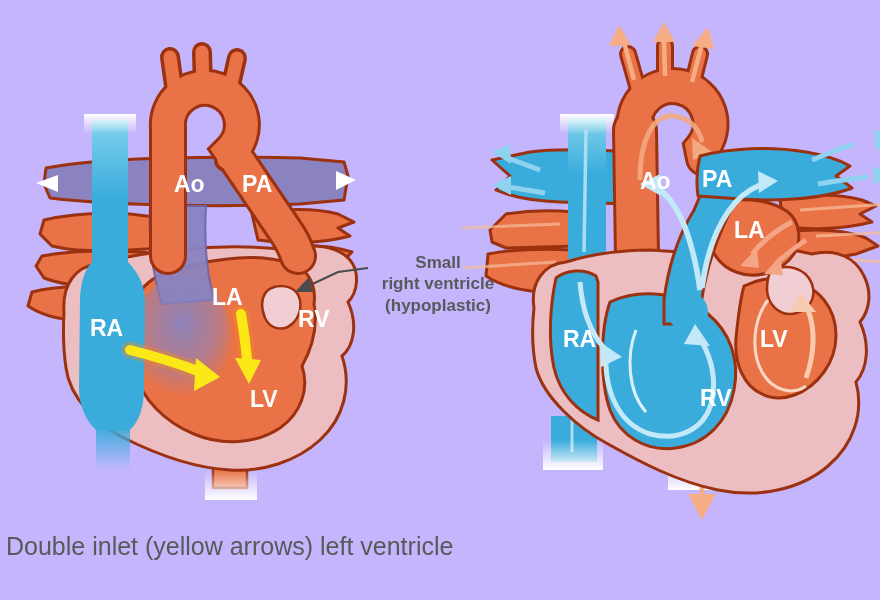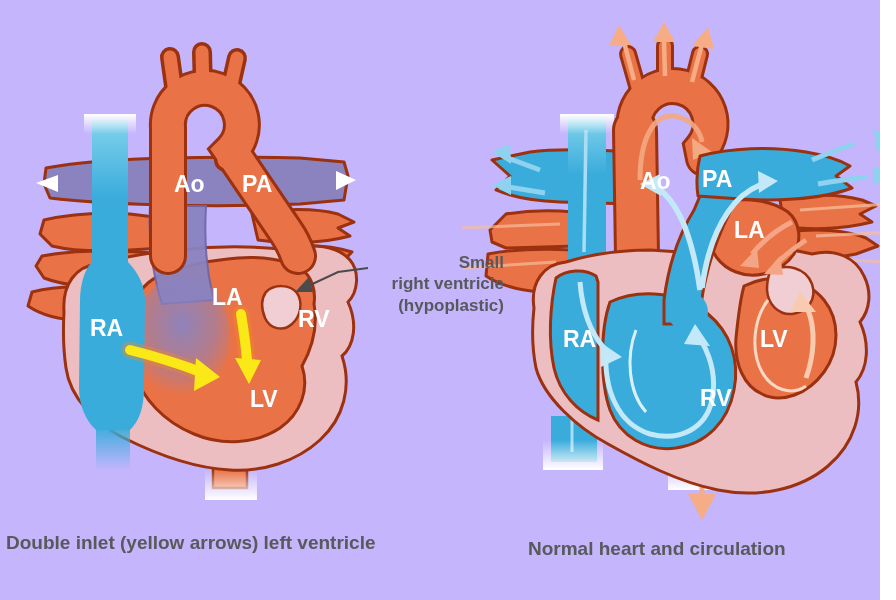--- a/index.html
+++ b/index.html
@@ -2,26 +2,26 @@
 <html><head>
 <meta charset="utf-8">
 <style>
   html,body{margin:0;padding:0;background:#ffffff;}
   #stage{position:relative;width:880px;height:600px;background:#c4b5fd;overflow:hidden;
          font-family:"Liberation Sans",sans-serif;}
   svg{position:absolute;top:0;}
   #heart-left{left:0;}
   #heart-right{left:455px;}
   .svg-label{font-family:"Liberation Sans",sans-serif;font-weight:bold;font-size:23px;fill:#ffffff;}
-  .caption{position:absolute;color:#58595B;font-weight:bold;font-size:19px;line-height:1.22;
-           text-align:left;white-space:nowrap;}
+  .caption{position:absolute;color:#58595B;font-weight:normal;font-size:25px;line-height:1.22;
+           text-align:center;white-space:nowrap;}
   #caption-left{left:6px;top:531px;width:438px;}
   #caption-right{left:528px;top:537px;width:330px;}
   #annotation{position:absolute;left:372px;top:252px;width:132px;color:#58595B;
-              font-weight:bold;font-size:17px;line-height:1.25;text-align:right;}
+              font-weight:bold;font-size:17px;line-height:1.25;text-align:center;}
 </style>
 </head>
 <body>
 
 <div id="stage">
 
 <svg id="heart-left" width="460" height="525" viewBox="0 0 460 525" xmlns="http://www.w3.org/2000/svg">
   <defs>
     <linearGradient id="blueVL" x1="0" y1="0" x2="0" y2="1">
       <stop offset="0" stop-color="#82D2EC"></stop>
@@ -284,15 +284,14 @@
 
 <div id="annotation">
   <div>Small</div>
   <div>right ventricle</div>
   <div>(hypoplastic)</div>
 </div>
 
 <div id="caption-left" class="caption">
   <div>Double inlet (yellow arrows) left ventricle</div>
 </div>
-<div id="caption-right" class="caption">Normal heart and circulation</div>
 
 </div>
 
 </body></html>

